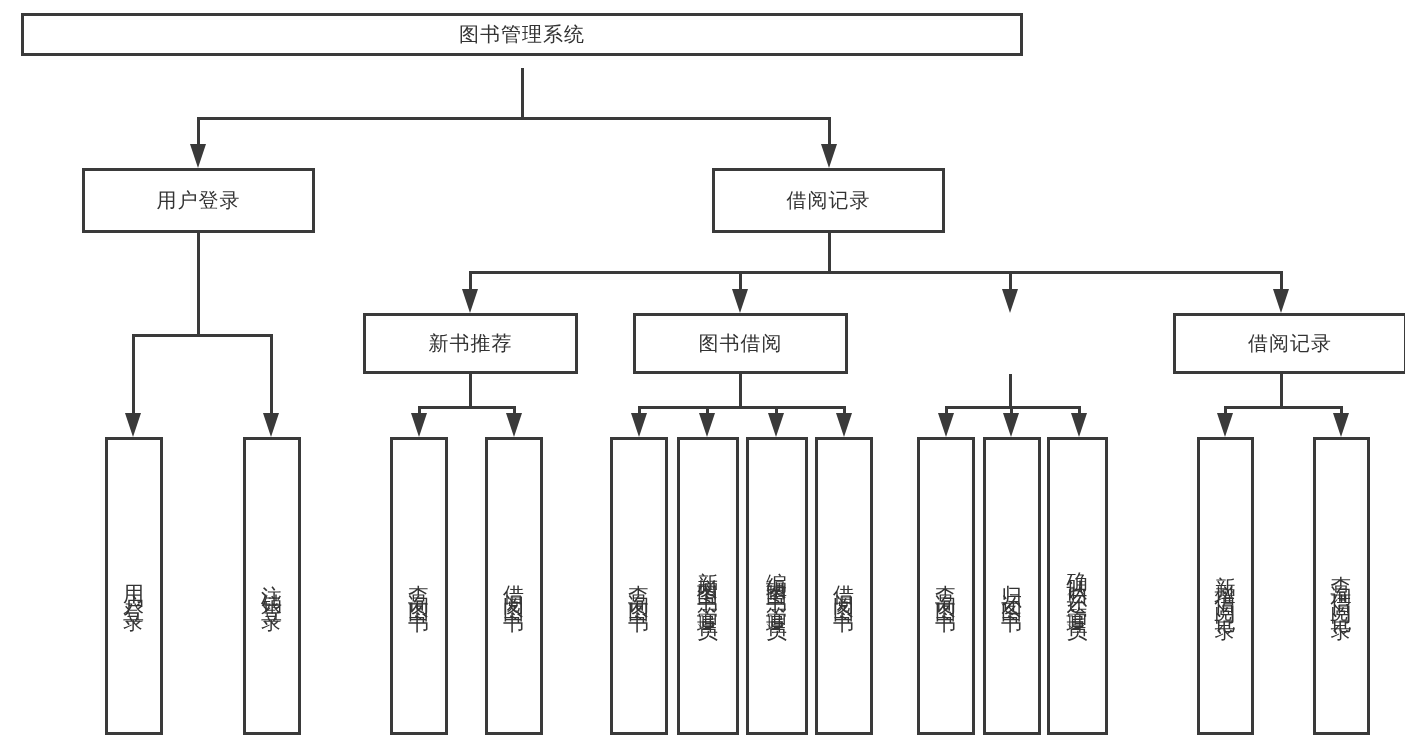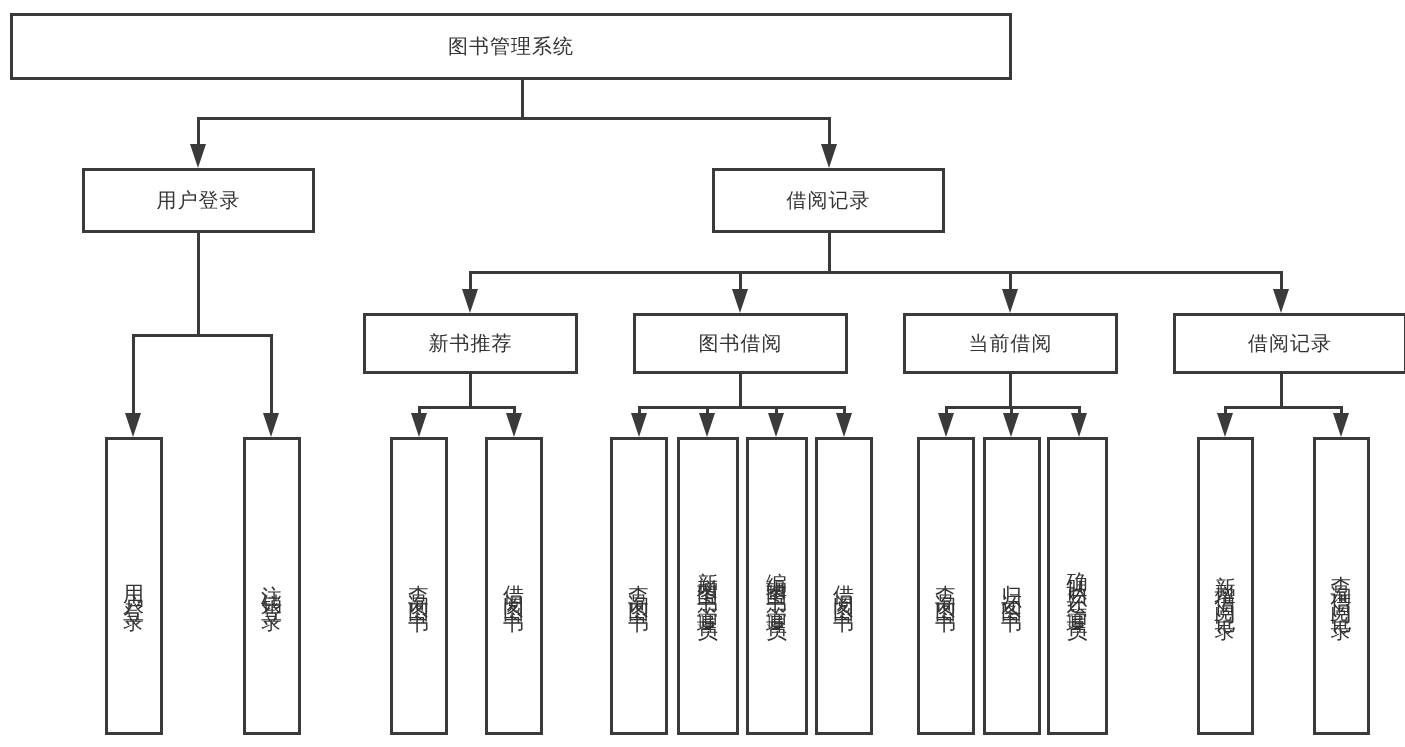--- a/index.html
+++ b/index.html
@@ -32,39 +32,36 @@
   .watermark{
     position:absolute;left:1183px;top:714px;z-index:3;
     font-size:19px;color:#c6c6c6;letter-spacing:1px;white-space:nowrap;
   }
 </style>
 </head>
 <body>
 
 <div id="stage">
 
-  <div class="box hbox" style="left:10px;top:13px;width:1002px;height:67px">
+  <div class="box hbox" style="left:21px;top:13px;width:1002px;height:43px">
     <span>图书管理系统</span>
   </div>
 
   <div class="box hbox" style="left:82px;top:168px;width:233px;height:65px">
     <span>用户登录</span>
   </div>
   <div class="box hbox" style="left:712px;top:168px;width:233px;height:65px">
     <span>借阅记录</span>
   </div>
 
   <div class="box hbox" style="left:363px;top:313px;width:215px;height:61px">
     <span>新书推荐</span>
   </div>
   <div class="box hbox" style="left:633px;top:313px;width:215px;height:61px">
     <span>图书借阅</span>
-  </div>
-  <div class="box hbox" style="left:903px;top:313px;width:215px;height:61px">
-    <span>当前借阅</span>
   </div>
   <div class="box hbox" style="left:1173px;top:313px;width:234px;height:61px">
     <span>借阅记录</span>
   </div>
 
   <div class="box vbox" style="left:105px;top:437px;width:58px;height:298px">
     <span>用户登录</span>
   </div>
   <div class="box vbox" style="left:243px;top:437px;width:58px;height:298px">
     <span>注销登录</span>

